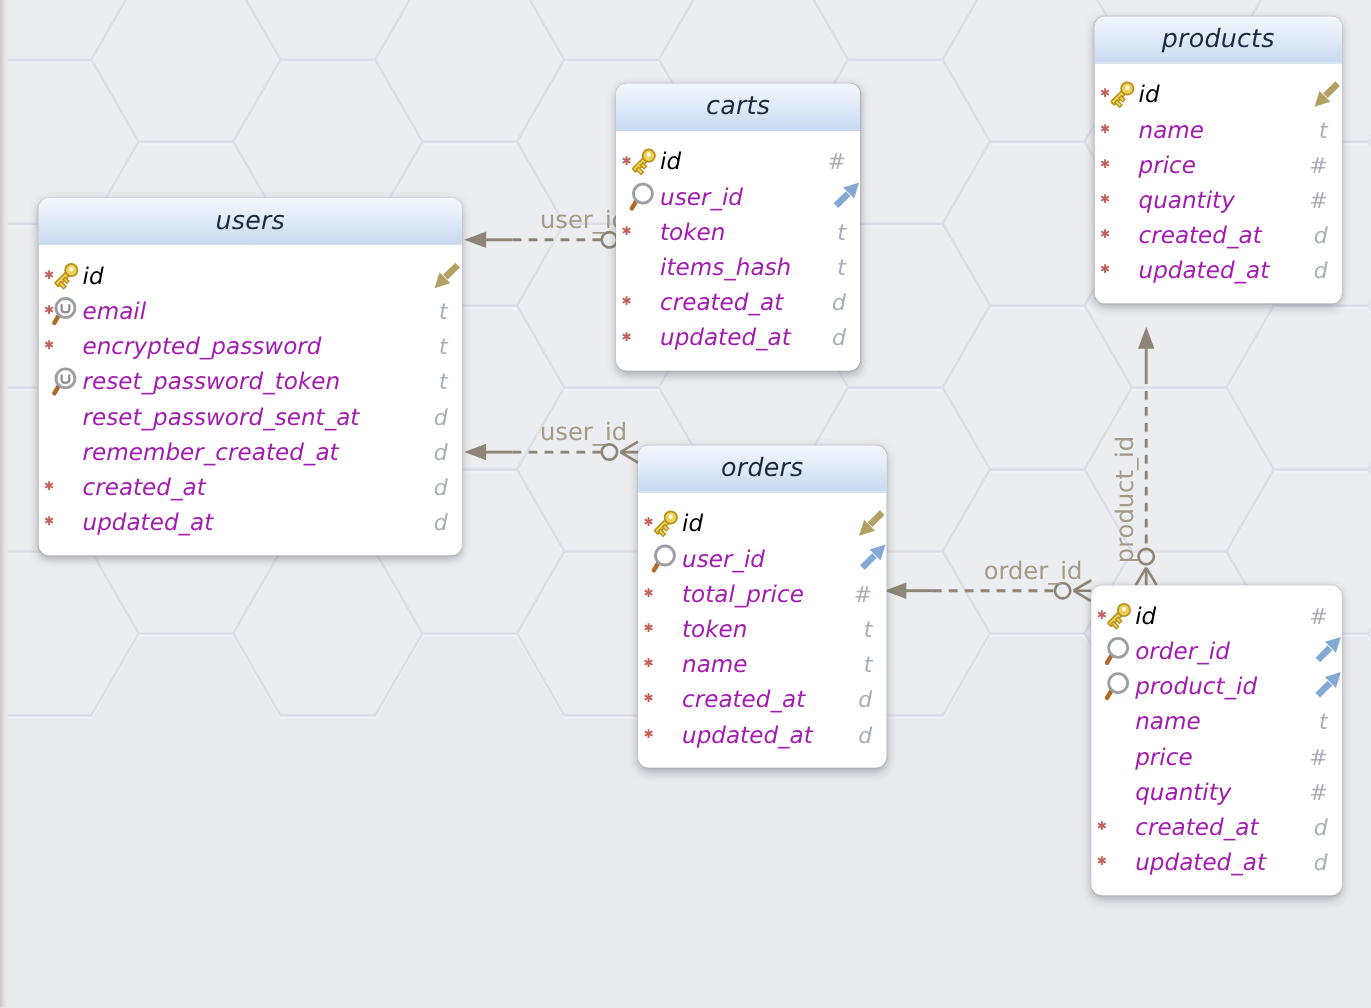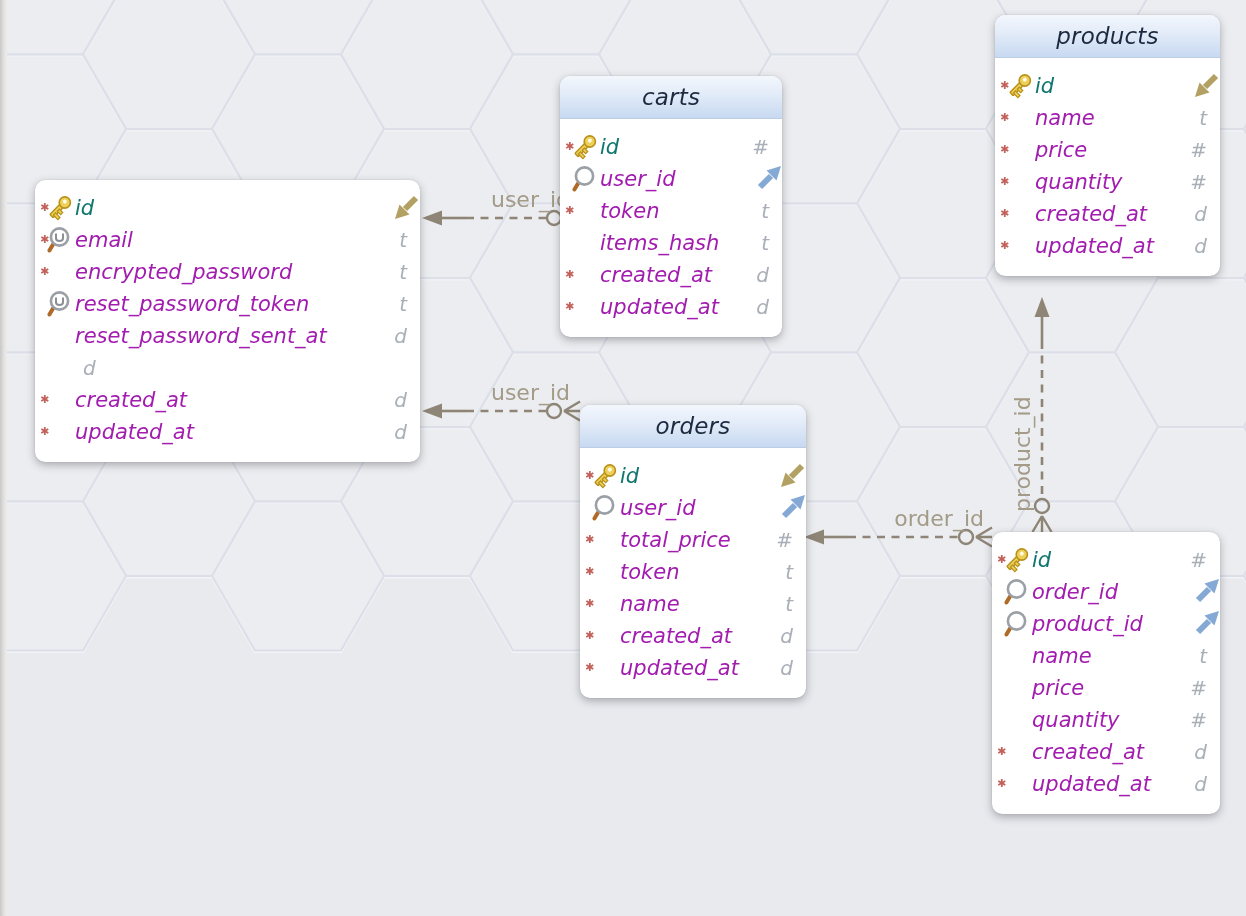--- a/index.html
+++ b/index.html
@@ -32,21 +32,21 @@
     position:relative;height:32px;display:flex;align-items:center;
     padding-left:40px;padding-right:13px;box-sizing:border-box;
   }
   .req-mark{
     position:absolute;left:5px;top:50%;transform:translateY(-58%);
     font-size:11px;color:#c4605a;line-height:1;
   }
   .f-icon{position:absolute;left:8px;top:50%;transform:translateY(-50%);
     width:32px;height:30px;display:flex;align-items:center;justify-content:center;}
   .f-name{font-size:21px;color:#a21caf;white-space:nowrap;flex:1;}
-  .f-name.pk{color:#0f766e;}
+  .f-name.pk{color:#000000;}
   .f-type{font-size:20px;color:#a9aeb7;margin-left:8px;}
   .r-icon{position:absolute;right:-3px;top:50%;transform:translateY(-50%);
     width:30px;height:30px;}
   svg{display:block;}
 </style>
 </head>
 <body>
 
 <div id="canvas">
   <svg id="hexbg" width="1246" height="916" viewBox="0 0 1246 916">
@@ -208,20 +208,21 @@
         <polygon points="1042,297 1034.5,317 1049.5,317" fill="#8e8576"></polygon>
         <line x1="1042" y1="313" x2="1042" y2="341" stroke="#8e8576" stroke-width="2.6"></line>
         <line x1="1042" y1="341" x2="1042" y2="499" stroke="#8e8576" stroke-width="2.6" stroke-dasharray="8 6.5"></line>
         <circle cx="1042" cy="506" r="7" fill="none" stroke="#8e8576" stroke-width="2.4"></circle>
         <path d="M 1042 516 L 1032.5 532 M 1042 516 L 1042 532 M 1042 516 L 1051.5 532" stroke="#8e8576" stroke-width="2.4" fill="none"></path>
         <text x="1030" y="512" text-anchor="start" font-size="22" fill="#a39a87" transform="rotate(-90 1030 512)">product_id</text>
       </g>
     </svg>
 
 <div class="db-table" style="left: 35px; top: 180px; width: 385px;">
+    <div class="db-table-header">users</div>
     <div class="db-table-body">
         <div class="db-row">
     <span class="req-mark">✱</span>
     <span class="f-icon">
             <svg width="30" height="27" viewBox="0 0 30 27">
      <g transform="rotate(-45 15 13)">
        <rect x="4" y="11" width="16" height="4.6" rx="1" fill="#ecd059" stroke="#b89018" stroke-width="1.4"></rect>
        <rect x="6" y="14" width="3" height="6.4" fill="#ecd059" stroke="#b89018" stroke-width="1.2"></rect>
        <rect x="11.5" y="14" width="3" height="4.8" fill="#ecd059" stroke="#b89018" stroke-width="1.2"></rect>
        <circle cx="23" cy="13.2" r="5.6" fill="#ecd059" stroke="#b89018" stroke-width="1.6"></circle>
@@ -272,20 +273,21 @@
 
   </div>
         <div class="db-row">
 
     <span class="f-name">reset_password_sent_at</span>
     <span class="f-type">d</span>
 
   </div>
         <div class="db-row">
 
+    <span class="f-name">remember_created_at</span>
     <span class="f-type">d</span>
 
   </div>
         <div class="db-row">
     <span class="req-mark">✱</span>
 
     <span class="f-name">created_at</span>
     <span class="f-type">d</span>
 
   </div>

